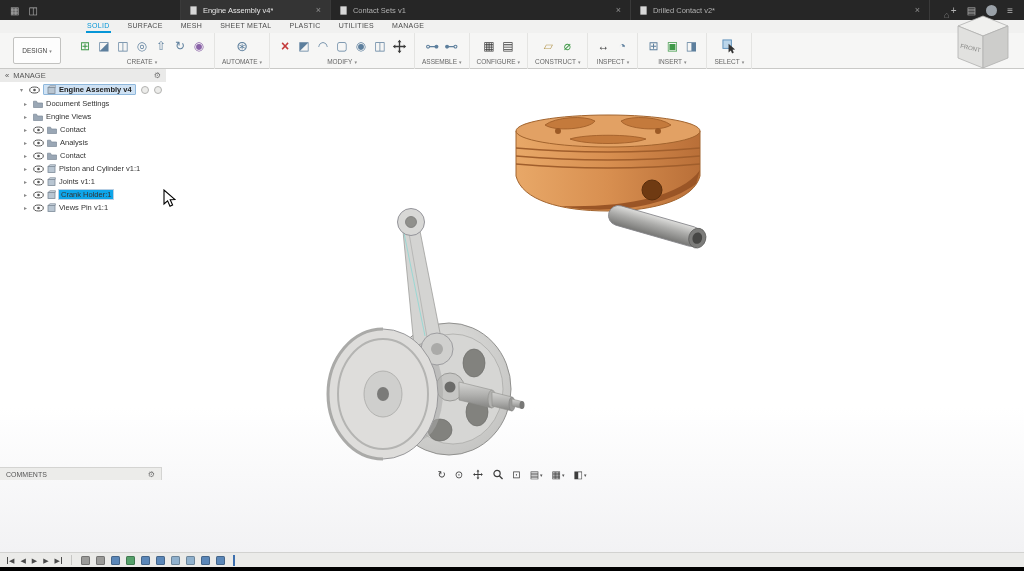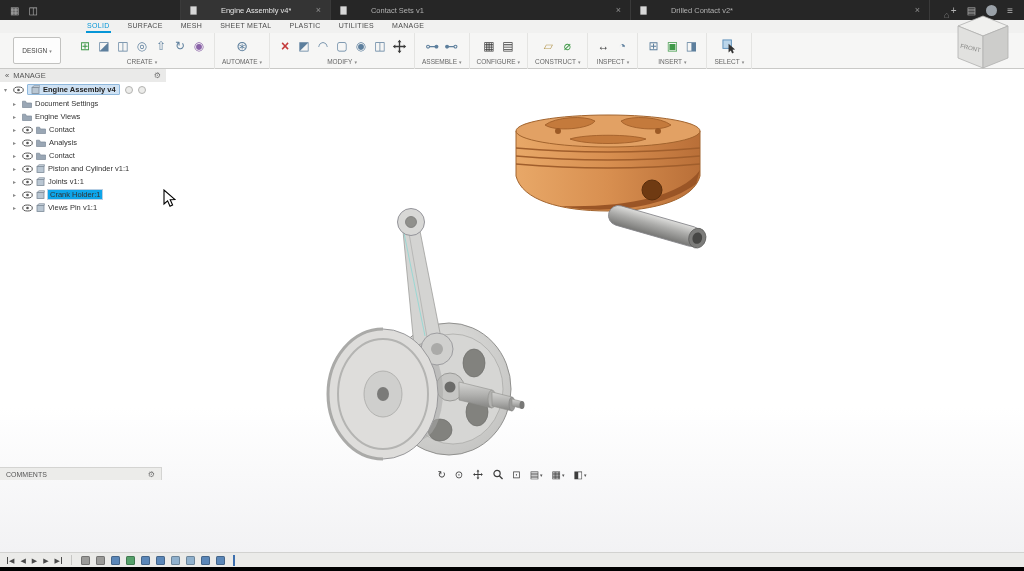--- a/index.html
+++ b/index.html
@@ -3,21 +3,21 @@
 <meta charset="utf-8">
 <style>
   * { box-sizing: border-box; margin: 0; padding: 0; }
   html,body { width:1024px; height:571px; }
   body { position:relative; overflow:hidden; font-family:"Liberation Sans",sans-serif; background:#fff; }
 
   
   .titlebar { position:absolute; left:0; top:0; width:1024px; height:20px; background:#262626; display:flex; align-items:stretch; color:#bfbfbf; }
   .tb-left { display:flex; align-items:center; gap:9px; padding:0 10px; font-size:10px; color:#b4b4b4; }
   .doc-tabs { display:flex; margin-left:132px; height:100%; }
-  .doc-tab { width:300px; display:flex; align-items:center; gap:24px; padding:0 9px; border-left:1px solid #3a3a3a; font-size:7.5px; color:#b0b0b0; }
+  .doc-tab { width:300px; display:flex; align-items:center; gap:6px; padding:0 9px; border-left:1px solid #3a3a3a; font-size:7.5px; color:#b0b0b0; }
   .doc-tab:last-child { border-right:1px solid #3a3a3a; }
   .doc-tab.active { background:#343434; color:#e6e6e6; width:150px; }
   .doc-icon { width:7px; height:9px; border:1px solid #9a9a9a; border-radius:1px; background:#d8d8d8; flex:none; }
   .doc-tab .close { margin-left:auto; font-size:9px; color:#8f8f8f; }
   .tab-label { white-space:nowrap; overflow:hidden; text-overflow:ellipsis; }
   .tb-right { display:flex; align-items:center; gap:10px; padding:0 11px; margin-left:auto; font-size:10px; color:#b4b4b4; }
   .avatar { width:11px; height:11px; border-radius:50%; background:#9aa1a8; }
 
   
   .ribbon-tabs { position:absolute; left:0; top:20px; width:1024px; height:13px; background:#f1f1f0; display:flex; gap:16px; padding-left:86px; font-size:7px; letter-spacing:.3px; color:#4b4b4b; }
@@ -38,22 +38,22 @@
   .crt { font-size:5px; color:#888; }
 
   
   .viewport { position:absolute; left:0; top:69px; width:1024px; height:483px; background:linear-gradient(#ffffff 70%, #f2f2f4); }
   .model-svg { position:absolute; left:0; top:0; }
 
   
   .browser { position:absolute; left:0; top:69px; width:166px; font-size:7.5px; color:#333; }
   .bheader { height:13px; background:rgba(233,233,232,.96); display:flex; align-items:center; gap:4px; padding:0 5px; color:#555; }
   .bheader .sp { flex:1; }
-  .brow { height:13px; display:flex; align-items:center; gap:3px; padding-left:13px; background:rgba(255,255,255,.88); }
-  .brow.root { height:15px; padding-left:4px; }
+  .brow { height:13px; display:flex; align-items:center; gap:3px; padding-left:24px; background:rgba(255,255,255,.88); }
+  .brow.root { height:15px; padding-left:20px; }
   .arr { width:6px; color:#8a8a8a; font-size:6px; }
   .root-label { background:#cfe2f4; border:1px solid #8fb8dc; padding:0 3px; border-radius:1px; color:#222; font-weight:bold; display:flex; align-items:center; gap:3px; height:11px; }
   .badge { width:8px; height:8px; border-radius:50%; background:#ececea; border:1px solid #b3b3b1; margin-left:2px; }
   .blabel { white-space:nowrap; }
   .blabel.hover-box { outline:1px solid #b8cfe4; background:#0ea5e9; padding:0 2px; }
   .gear { font-size:8px; color:#777; }
 
   
   .viewcube { position:absolute; right:8px; top:8px; width:72px; height:70px; }
   .home { position:absolute; left:0; top:2px; font-size:9px; color:#8a8a8a; }

